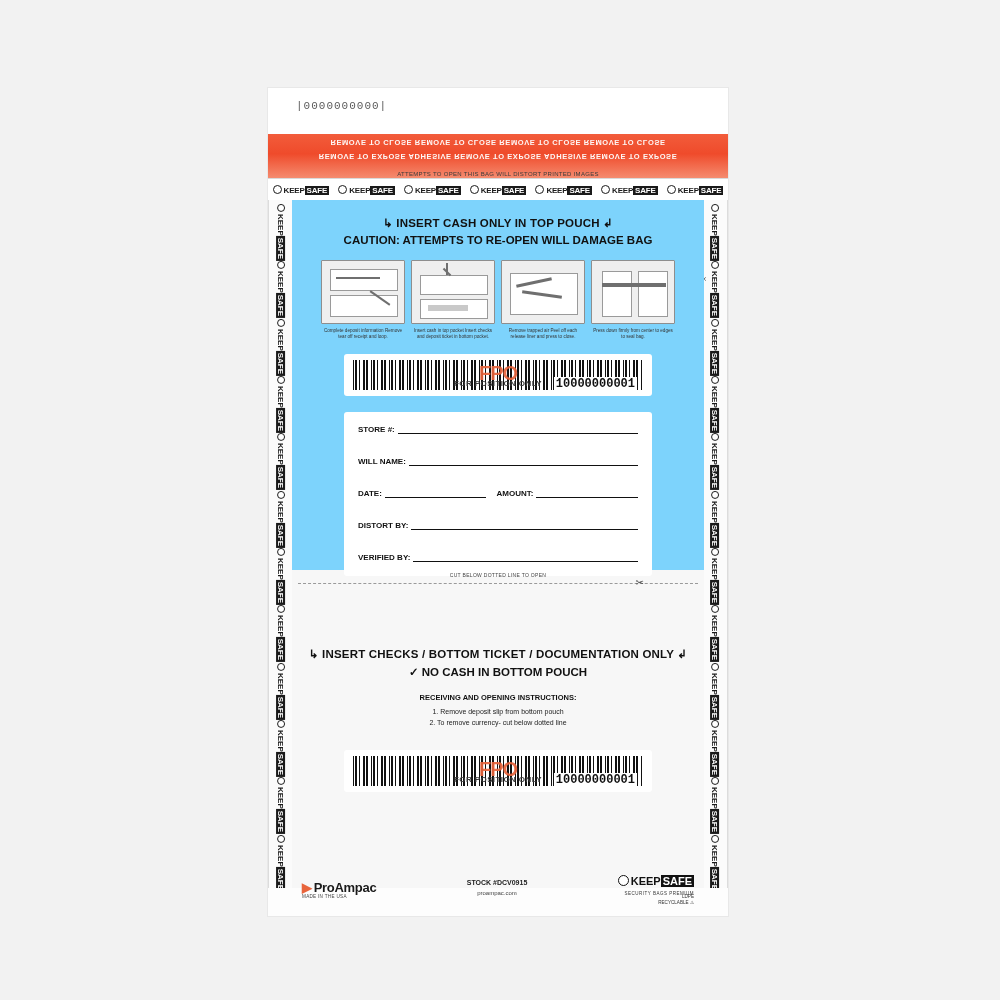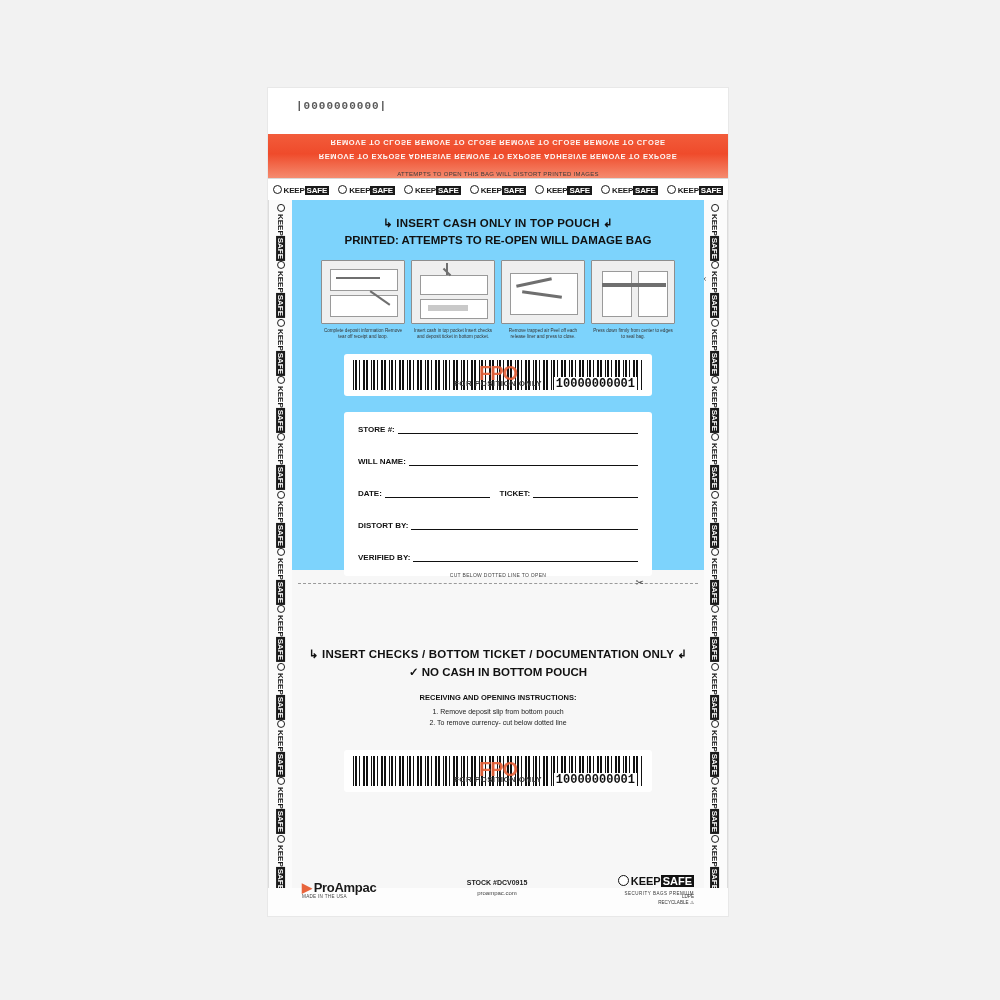--- a/index.html
+++ b/index.html
@@ -14,21 +14,21 @@
   
   .bag{
     position:absolute;left:268px;top:88px;width:460px;height:828px;
     background:#fdfdfd;
     box-shadow:0 0 0 1px #e8e8e8;
   }
 
   
   .top-strip{
     position:absolute;left:0;top:0;width:100%;height:46px;
-    background:#ffffff;border-bottom:5px solid #eab308;font-weight:bold;
+    background:#ffffff;border-bottom:5px solid #eab308;
   }
   .top-code{
     position:absolute;left:28px;top:12px;
     font-family:"Liberation Mono", monospace;
     font-size:11px;letter-spacing:1px;color:#5a5a5a;
   }
 
   
   .red-band{
     position:absolute;left:0;top:46px;width:100%;height:44px;
@@ -239,21 +239,21 @@
     </div>
 
     <div class="edge-mark"></div>
     <div class="edge-code">XX-XX</div>
 
     <div class="panel">
 
       <div class="panel-top">
         <div style="padding-top:16px">
           <h1 class="headline">↳ INSERT CASH ONLY IN TOP POUCH ↲</h1>
-          <p class="headline-sub">PRINTED: ATTEMPTS TO RE-OPEN WILL DAMAGE BAG</p>
+          <p class="headline-sub">CAUTION: ATTEMPTS TO RE-OPEN WILL DAMAGE BAG</p>
         </div>
 
         <div class="steps">
           <div class="step">
             <div class="art">
               <div class="slip" style="left:8px;top:8px;width:66px;height:20px"></div>
               <div class="dark" style="left:14px;top:16px;width:44px;height:2px"></div>
               <div class="slip" style="left:8px;top:34px;width:66px;height:20px"></div>
               <div class="dark" style="left:46px;top:36px;width:24px;height:2px;transform:rotate(35deg)"></div>
             </div>
@@ -309,21 +309,21 @@
             <span class="line"></span>
           </div>
           <div class="form-row">
             <span class="lbl">WILL NAME:</span>
             <span class="line"></span>
           </div>
           <div class="form-row">
             <span class="lbl">DATE:</span>
             <span class="line"></span>
             <span class="gap"></span>
-            <span class="lbl">TICKET:</span>
+            <span class="lbl">AMOUNT:</span>
             <span class="line"></span>
           </div>
           <div class="form-row">
             <span class="lbl">DISTORT BY:</span>
             <span class="line"></span>
           </div>
           <div class="form-row">
             <span class="lbl">VERIFIED BY:</span>
             <span class="line"></span>
           </div>

